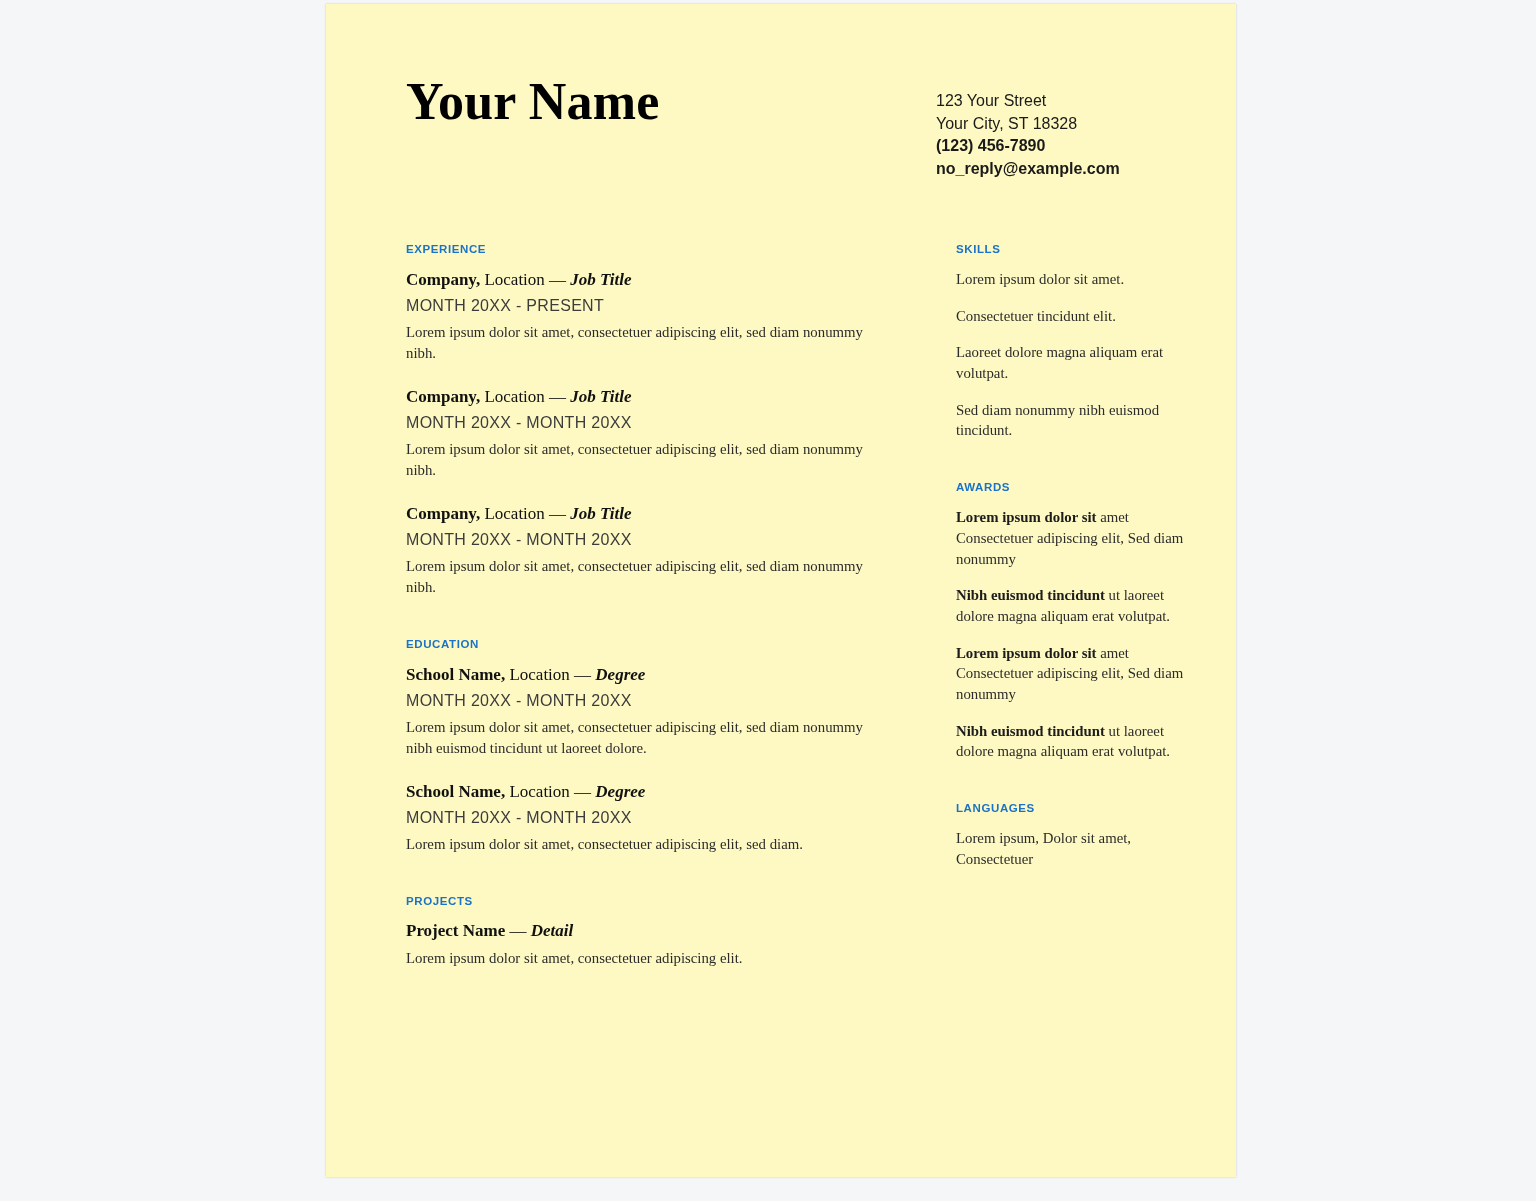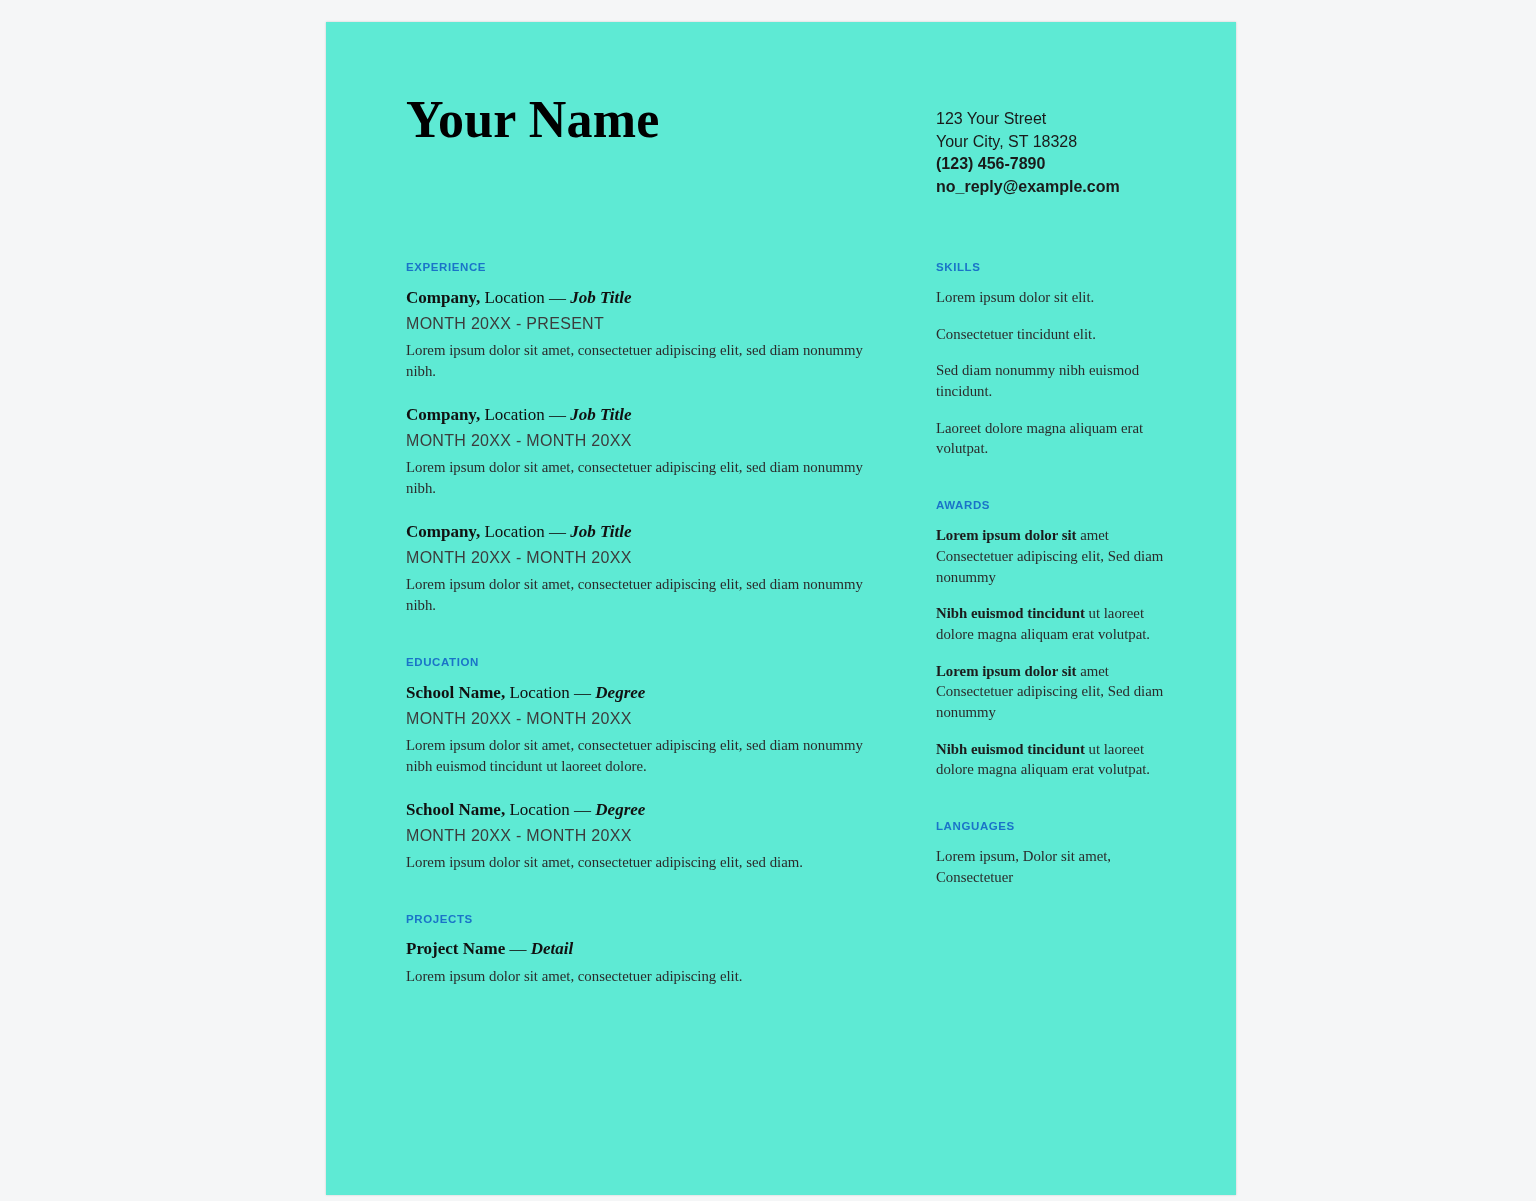--- a/index.html
+++ b/index.html
@@ -6,24 +6,24 @@
     margin: 0;
     padding: 0;
     background: #f5f6f7;
     width: 1536px;
     height: 1201px;
     font-family: "Liberation Sans", sans-serif;
   }
   .page {
     position: absolute;
     left: 326px;
-    top: 22px;
+    top: 4px;
     width: 910px;
     height: 1173px;
-    background: #5eead4;
+    background: #fef9c3;
     box-shadow: 0 0 2px rgba(0,0,0,0.18);
   }
   .inner {
     position: absolute;
     left: 80px;
     top: 70px;
     right: 64px;
   }
 
   
@@ -57,20 +57,21 @@
     color: #1a1a1a;
   }
   .header-right .strong {
     font-weight: bold;
   }
 
   
   .columns {
     display: flex;
     margin-top: 62px;
+    gap: 20px;
   }
   .col-main {
     width: 530px;
     flex: 0 0 530px;
   }
   .col-side {
     width: 230px;
     flex: 0 0 230px;
   }
 
@@ -217,24 +218,24 @@
             <div class="entry-desc">Lorem ipsum dolor sit amet, consectetuer adipiscing elit.</div>
           </div>
         </div>
 
       </div>
 
       <div class="col-side">
 
         <div class="side-section">
           <div class="section-title">SKILLS</div>
-          <div class="side-item">Lorem ipsum dolor sit elit.</div>
+          <div class="side-item">Lorem ipsum dolor sit amet.</div>
           <div class="side-item">Consectetuer tincidunt elit.</div>
+          <div class="side-item">Laoreet dolore magna aliquam erat volutpat.</div>
           <div class="side-item">Sed diam nonummy nibh euismod tincidunt.</div>
-          <div class="side-item">Laoreet dolore magna aliquam erat volutpat.</div>
         </div>
 
         <div class="side-section">
           <div class="section-title">AWARDS</div>
           <div class="side-item"><b>Lorem ipsum dolor sit</b><span> amet Consectetuer adipiscing elit, Sed diam nonummy</span></div>
           <div class="side-item"><b>Nibh euismod tincidunt</b><span> ut laoreet dolore magna aliquam erat volutpat.</span></div>
           <div class="side-item"><b>Lorem ipsum dolor sit</b><span> amet Consectetuer adipiscing elit, Sed diam nonummy</span></div>
           <div class="side-item"><b>Nibh euismod tincidunt</b><span> ut laoreet dolore magna aliquam erat volutpat.</span></div>
         </div>
 

